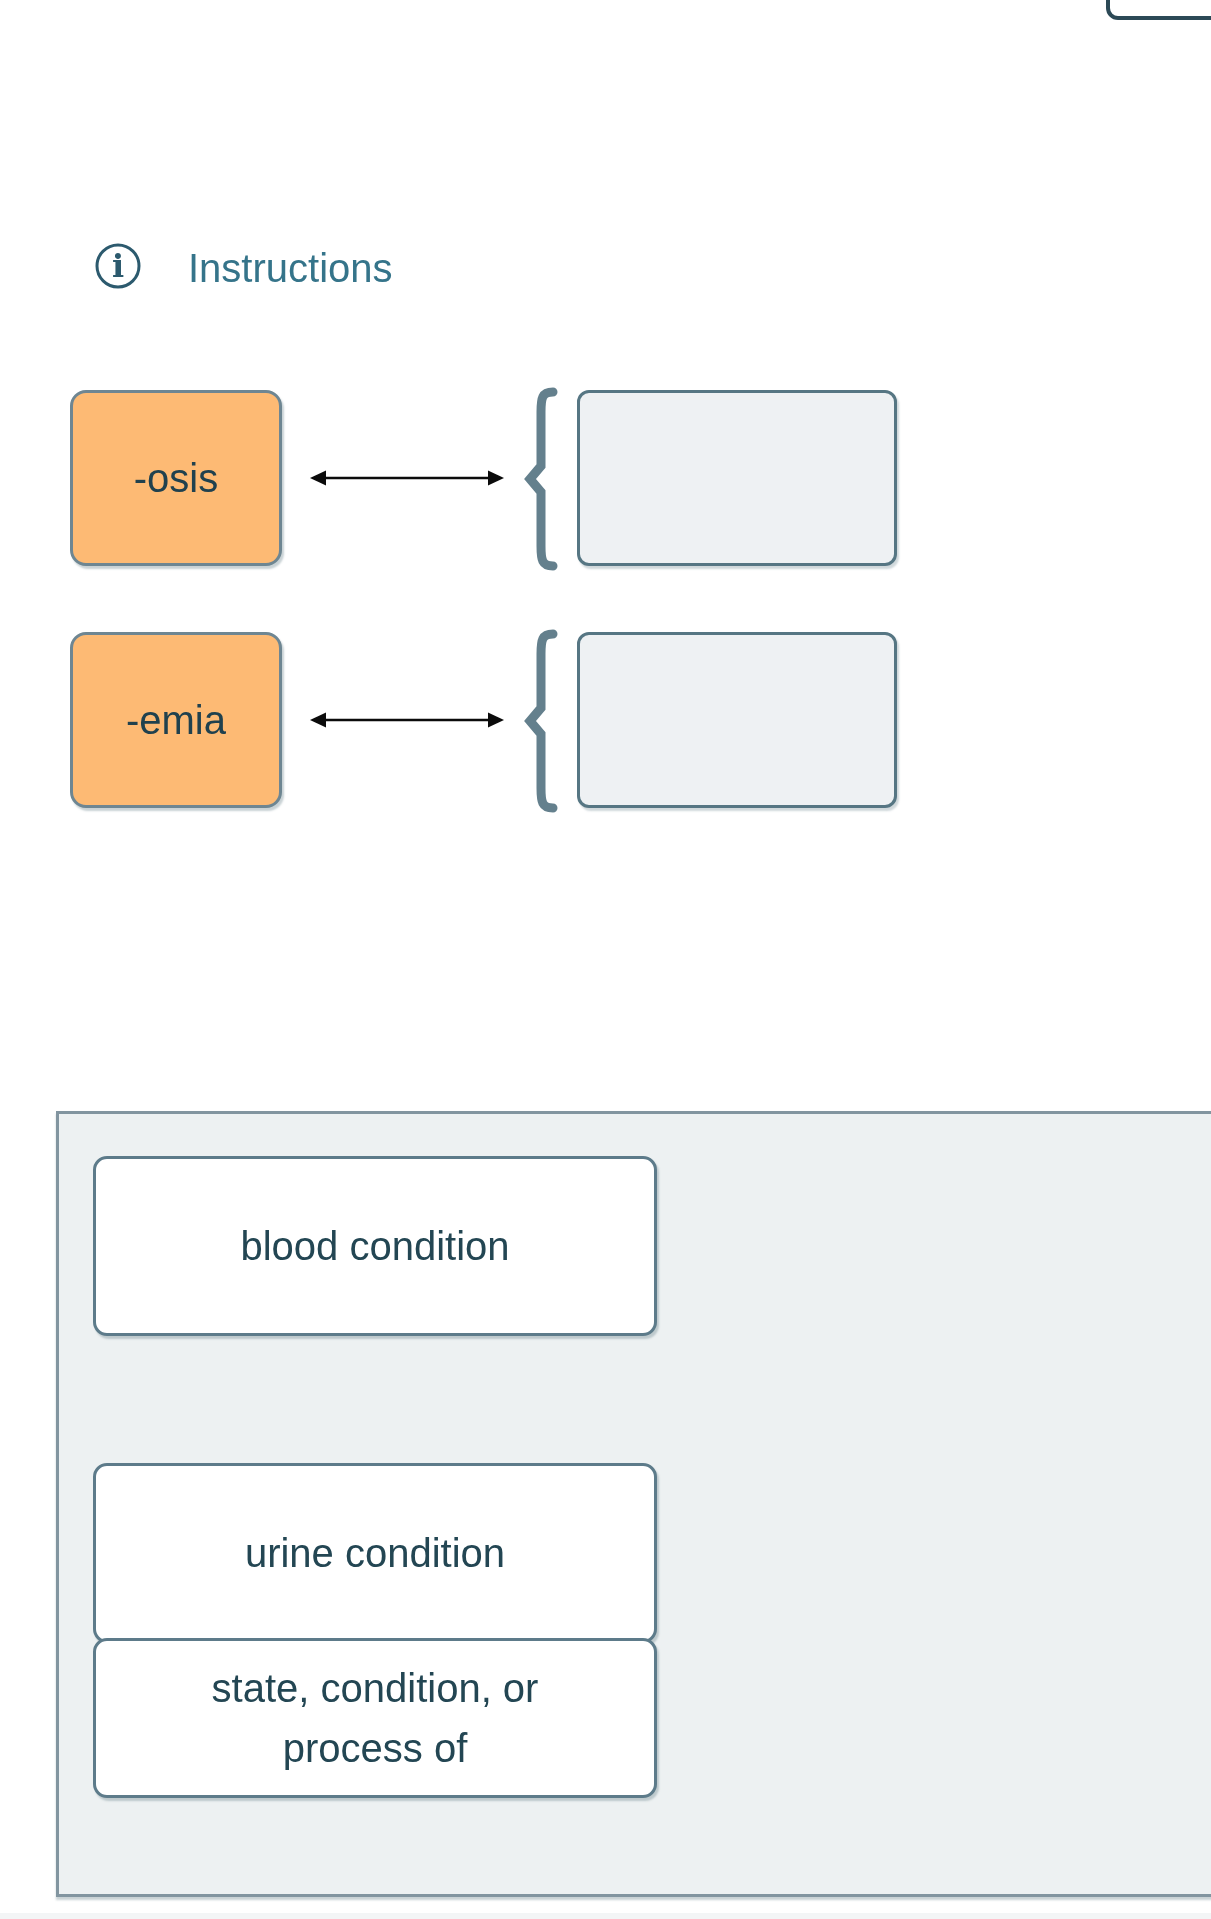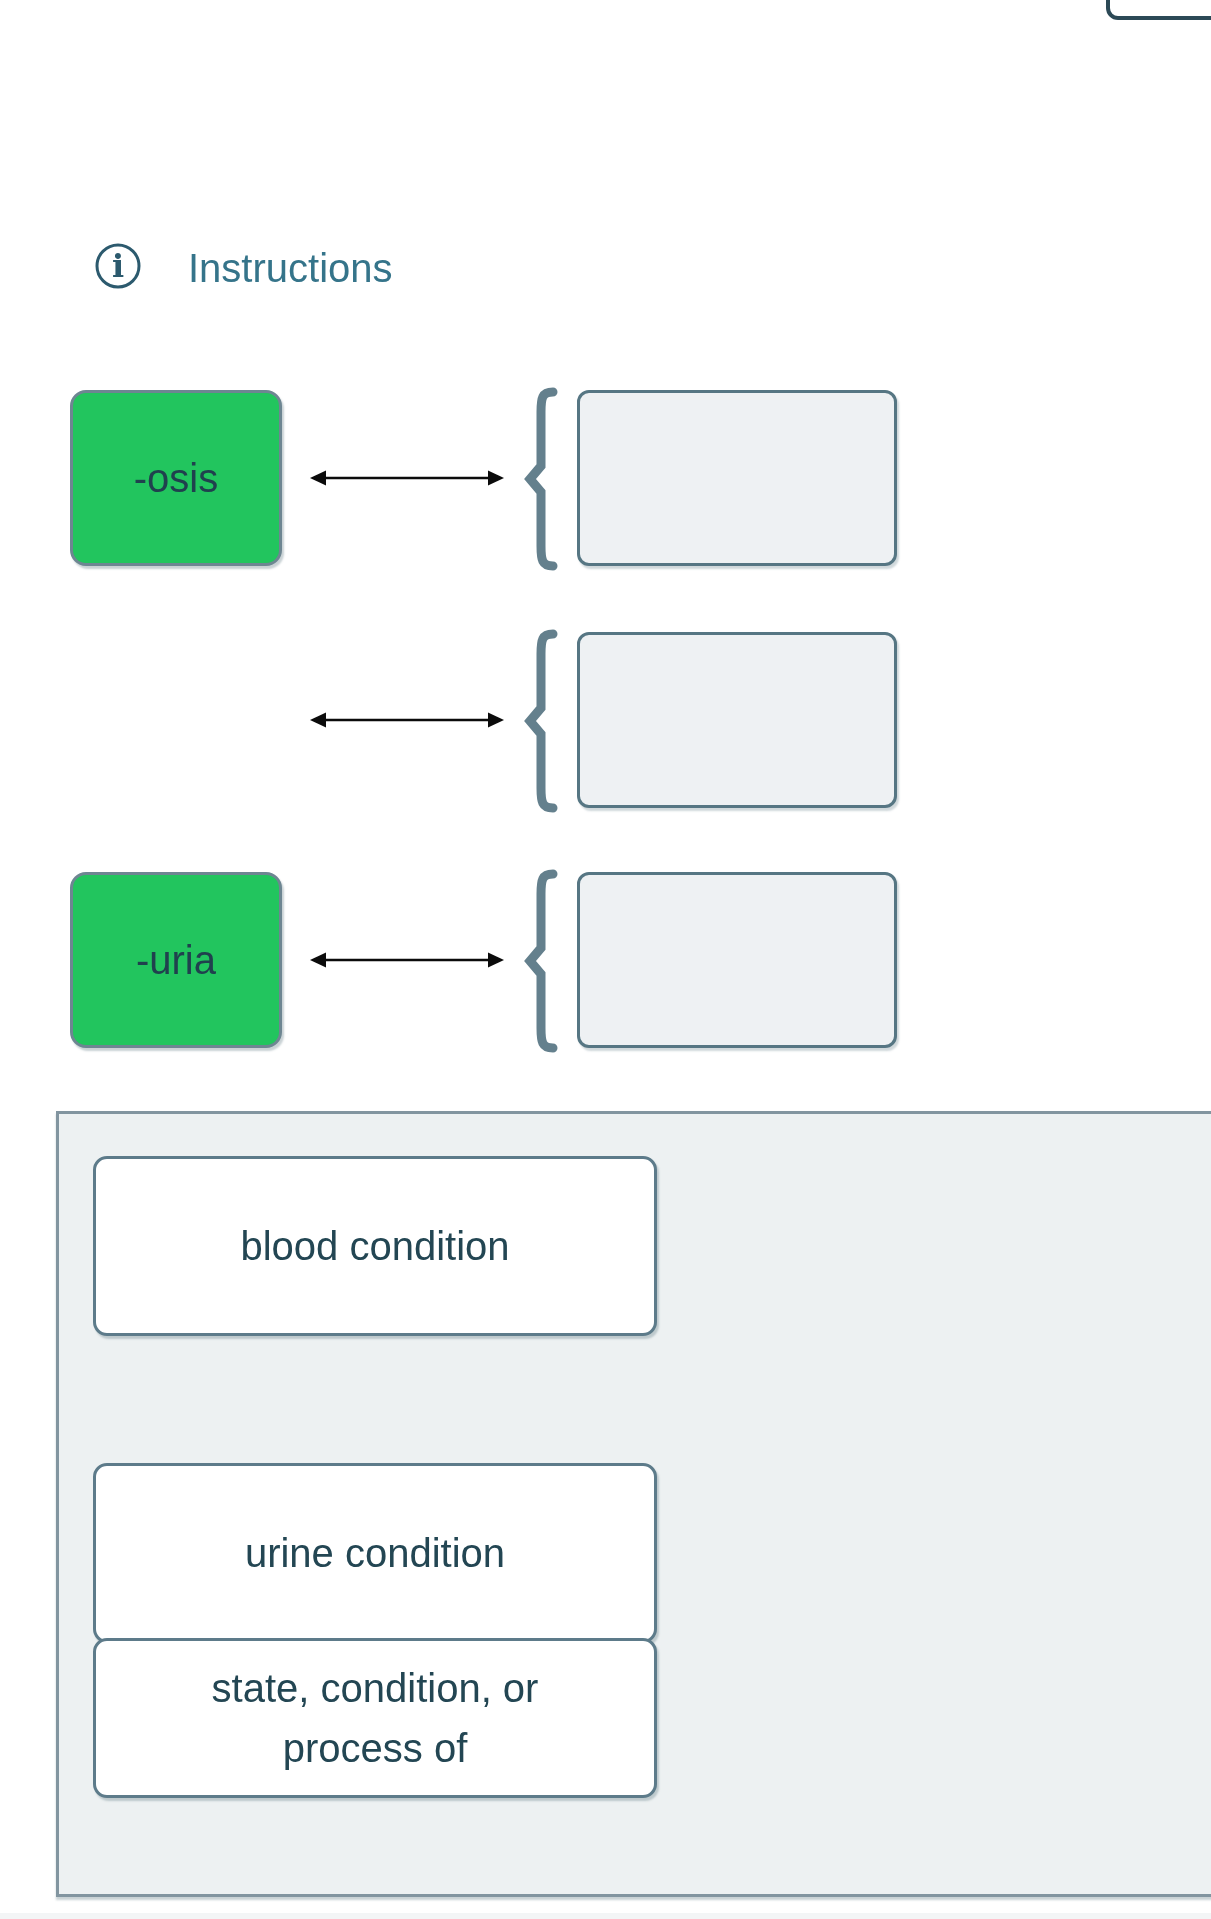--- a/index.html
+++ b/index.html
@@ -53,21 +53,21 @@
   .row-1 { top: 632px; }
   .row-2 { top: 872px; }
 
   .term-card {
     position: absolute;
     left: 70px;
     top: 0;
     width: 212px;
     height: 176px;
     box-sizing: border-box;
-    background: #22c55e;
+    background: #fdba74;
     border: 3px solid #6e8692;
     border-radius: 16px;
     box-shadow: 2px 3px 2px rgba(100,125,135,0.35);
     display: flex;
     align-items: center;
     justify-content: center;
     font-size: 40px;
     color: #20414e;
     cursor: grab;
   }
@@ -176,53 +176,38 @@
     </div>
     <div class="brace-wrap">
       <svg width="34" height="186" viewBox="0 0 34 186">
         <path d="M 29 6 C 18 6 17 12 17 26 L 17 76 L 17 80 L 6 93 L 17 106 L 17 110 L 17 160 C 17 174 18 180 29 180" fill="none" stroke="#64808d" stroke-width="9" stroke-linecap="round" stroke-linejoin="miter"></path>
       </svg>
     </div>
     <div class="drop-slot"></div>
   </div>
 
   <div class="match-row row-1">
+    <div class="term-card">
+      <span>-emia</span>
+    </div>
     <div class="arrow-wrap">
       <svg width="194" height="24" viewBox="0 0 194 24">
         <line x1="12" y1="12" x2="182" y2="12" stroke="#0b0b0b" stroke-width="2.5"></line>
         <polygon points="0,12 16,4.5 16,19.5" fill="#0b0b0b"></polygon>
         <polygon points="194,12 178,4.5 178,19.5" fill="#0b0b0b"></polygon>
       </svg>
     </div>
     <div class="brace-wrap">
       <svg width="34" height="186" viewBox="0 0 34 186">
         <path d="M 29 6 C 18 6 17 12 17 26 L 17 76 L 17 80 L 6 93 L 17 106 L 17 110 L 17 160 C 17 174 18 180 29 180" fill="none" stroke="#64808d" stroke-width="9" stroke-linecap="round" stroke-linejoin="miter"></path>
       </svg>
     </div>
     <div class="drop-slot"></div>
   </div>
 
-  <div class="match-row row-2">
-    <div class="term-card">
-      <span>-uria</span>
-    </div>
-    <div class="arrow-wrap">
-      <svg width="194" height="24" viewBox="0 0 194 24">
-        <line x1="12" y1="12" x2="182" y2="12" stroke="#0b0b0b" stroke-width="2.5"></line>
-        <polygon points="0,12 16,4.5 16,19.5" fill="#0b0b0b"></polygon>
-        <polygon points="194,12 178,4.5 178,19.5" fill="#0b0b0b"></polygon>
-      </svg>
-    </div>
-    <div class="brace-wrap">
-      <svg width="34" height="186" viewBox="0 0 34 186">
-        <path d="M 29 6 C 18 6 17 12 17 26 L 17 76 L 17 80 L 6 93 L 17 106 L 17 110 L 17 160 C 17 174 18 180 29 180" fill="none" stroke="#64808d" stroke-width="9" stroke-linecap="round" stroke-linejoin="miter"></path>
-      </svg>
-    </div>
-    <div class="drop-slot"></div>
-  </div>
 
   <div class="word-bank"></div>
 
   <div class="bank-tile tile-0">
     <span>blood condition</span>
   </div>
   <div class="bank-tile tile-1">
     <span>urine condition</span>
   </div>
   <div class="bank-tile tile-2">

